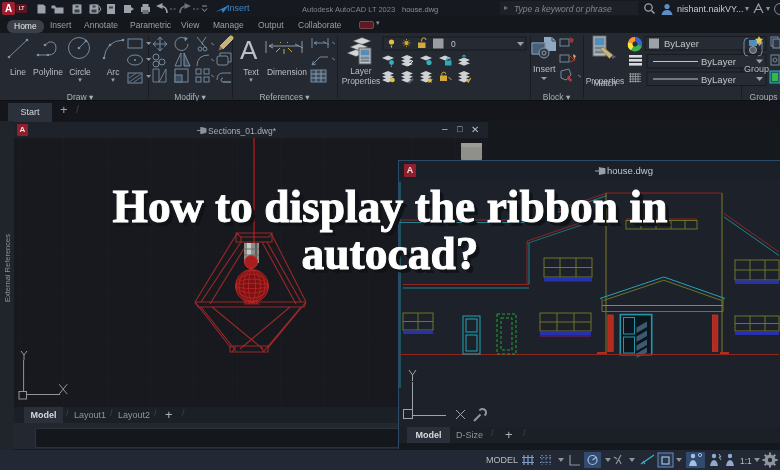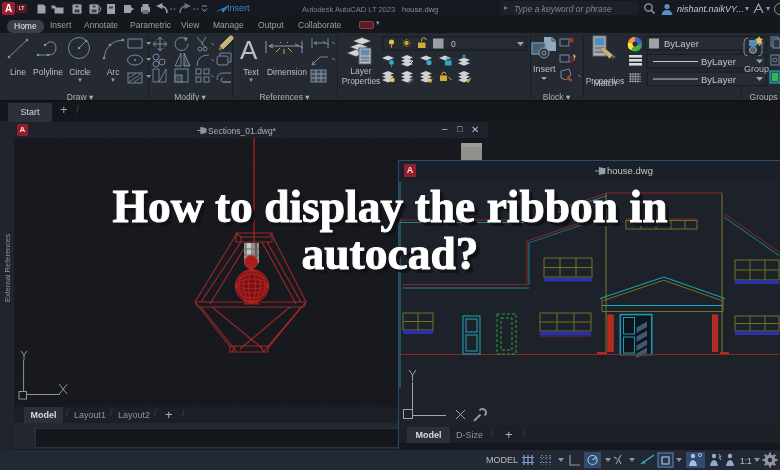--- a/index.html
+++ b/index.html
@@ -94,21 +94,21 @@
     <span class="abs" style="left:504px;top:3px;font-size:8px;color:#6e747c;">▸</span>
     <span class="abs" style="left:514px;top:3.5px;font-size:8.5px;font-style:italic;color:#80868e;">Type a keyword or phrase</span>
     <svg class="abs" style="left:643px;top:2px" width="13" height="13" viewBox="0 0 13 13">
         <circle cx="5.5" cy="5.5" r="3.7" fill="none" stroke="#9aa1a9" stroke-width="1.3"></circle>
         <path d="M8.5,8.5 l3,3" stroke="#9aa1a9" stroke-width="1.5"></path>
       </svg>
     <svg class="abs" style="left:660px;top:2px" width="14" height="14" viewBox="0 0 14 14">
         <circle cx="7" cy="4.5" r="2.6" fill="#5c8fc7"></circle>
         <path d="M1.5,13 q1,-5 5.5,-5 q4.5,0 5.5,5 z" fill="#5c8fc7"></path>
       </svg>
-    <span class="abs" style="left:677px;top:3.5px;font-size:9px;color:#c6cbd1;font-style:italic;">nishant.naikVY...</span>
+    <span class="abs" style="left:677px;top:3.5px;font-size:9px;color:#c6cbd1;">nishant.naikVY...</span>
     <span class="abs" style="left:745px;top:4px;font-size:8px;color:#8d949c;">▾</span>
     <svg class="abs" style="left:753px;top:3px" width="11" height="11" viewBox="0 0 11 11">
         <path d="M1,10 L5.5,1 L10,10 M3,6.5 h5" fill="none" stroke="#9aa1a9" stroke-width="1.2"></path>
       </svg>
     <span class="abs" style="left:766px;top:4px;font-size:8px;color:#8d949c;">▾</span>
     <div class="abs" style="left:774px;top:3px;width:12px;height:12px;border:1.5px solid #878d95;border-radius:50%;"></div>
   </div>
   <div class="abs" id="tabrow">
     <div class="rtab active" style="left:7px;border-radius:6px;">Home</div>
     <div class="rtab" style="left:50px;">Insert</div>

